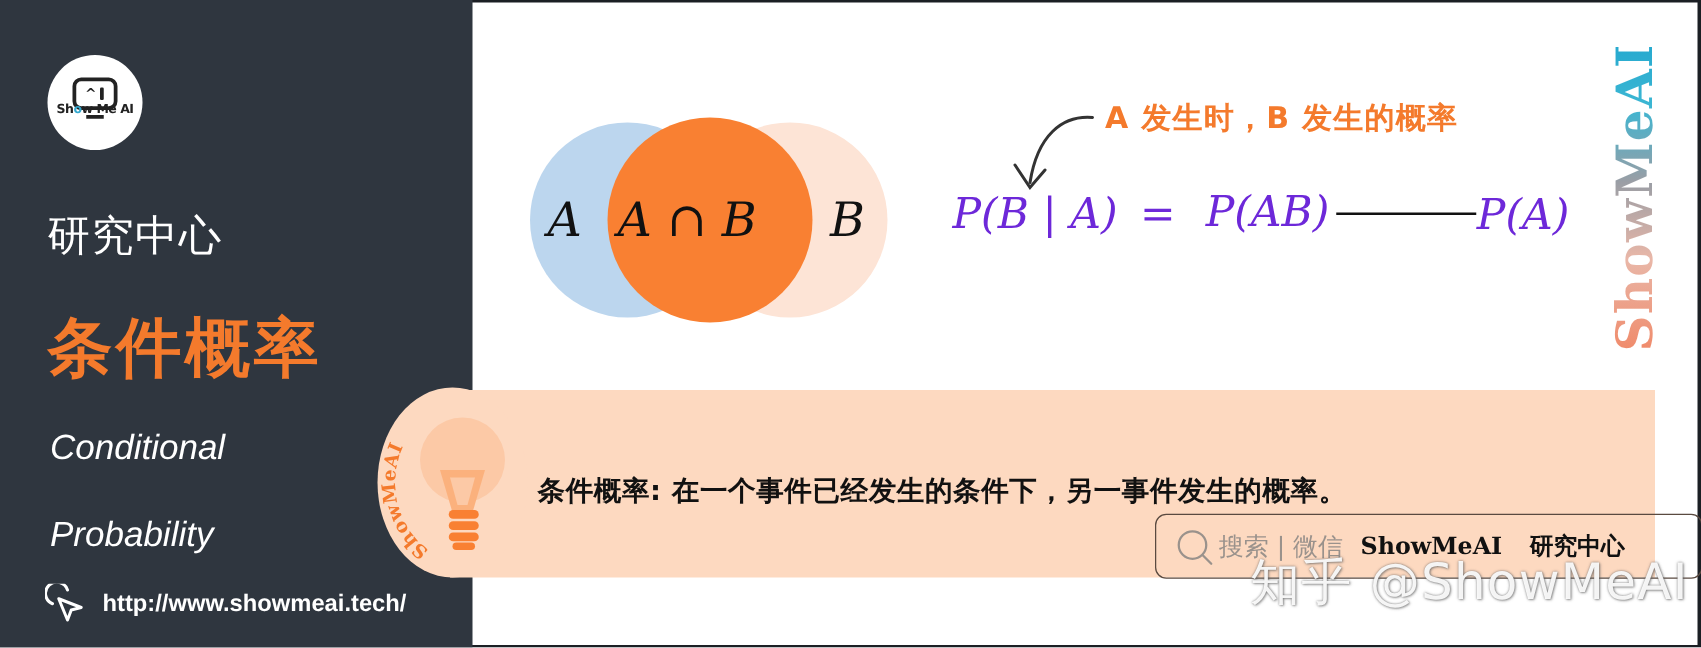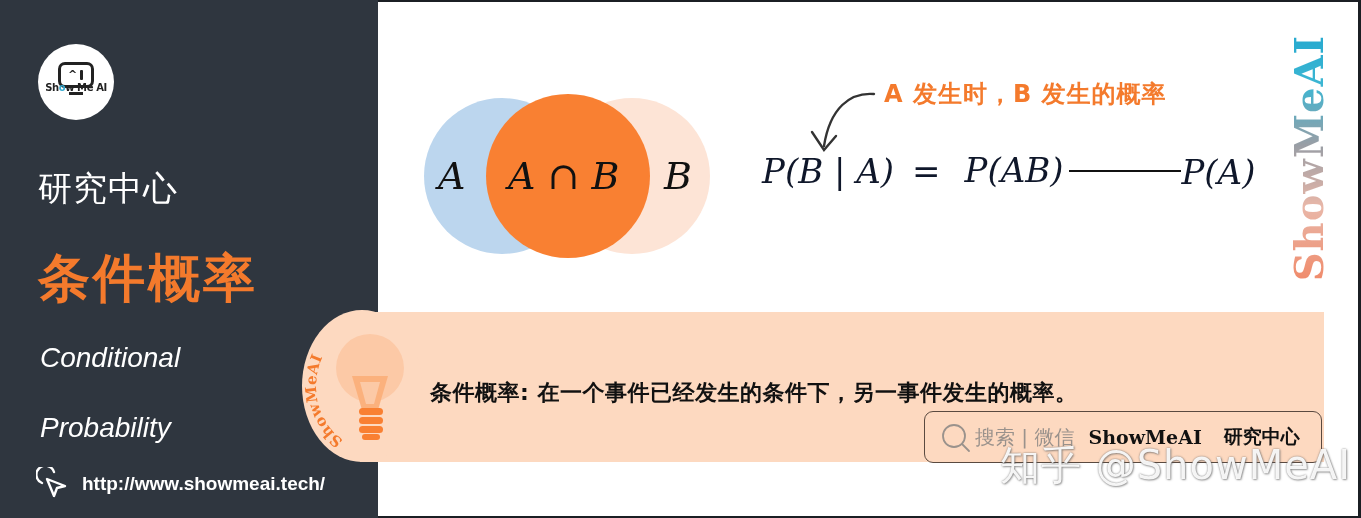--- a/index.html
+++ b/index.html
@@ -28,39 +28,39 @@
     .url { margin-left: 12px; font: bold 19px "Liberation Sans", sans-serif; color: #ffffff; }
 
     
     .venn { position: absolute; left: 420px; top: 60px; width: 300px; height: 232px; }
     .venn svg { width: 100%; height: 100%; }
     .venn-label { position: absolute; font: italic 38px "DejaVu Serif", serif; color: #111; }
 
     
     .annot { position: absolute; left: 884px; top: 78px; font: bold 24px "DejaVu Sans", sans-serif; color: #f47a2c; letter-spacing: 1px; }
     .arrow { position: absolute; left: 800px; top: 84px; width: 90px; height: 80px; }
-    .formula { position: absolute; left: 762px; top: 150px; display: flex; align-items: center; font: italic 34px "DejaVu Serif", serif; color: #0f172a; }
+    .formula { position: absolute; left: 762px; top: 150px; display: flex; align-items: center; font: italic 34px "DejaVu Serif", serif; color: #6d28d9; }
     .formula .lhs { white-space: nowrap; }
     .formula .eq { font-style: normal; margin: 0 18px; }
     .frac { display: flex; flex-direction: row; align-items: center; }
     .frac .num { padding: 0 6px 2px 6px; }
     .frac .line { width: 112px; height: 2px; background: #111; }
     .frac .den { padding-top: 2px; text-align: right; }
 
     
     .vbrand { position: absolute; left: 1290px; top: 40px; width: 36px; height: 236px; }
     .vbrand span { position: absolute; left: 50%; top: 50%; transform: translate(-50%, -50%) rotate(-90deg); white-space: nowrap; font: bold 40px "DejaVu Serif", serif; background: linear-gradient(90deg, #f08a6a 0%, #e9b7a8 30%, #9a9ea5 55%, #3bb6d3 80%, #26a9cf 100%); -webkit-background-clip: text; background-clip: text; color: transparent; letter-spacing: 1px; }
 
     
     .banner { position: absolute; left: 360px; top: 312px; width: 964px; height: 150px; background: #fdd9c0; }
     .badge { position: absolute; left: 302px; top: 310px; width: 120px; height: 152px; border-radius: 50% / 50%; background: #fdd9c0; overflow: hidden; }
     .badge svg { width: 100%; height: 100%; }
     .definition { position: absolute; left: 430px; top: 378px; font: bold 22px "DejaVu Sans", sans-serif; color: #111; letter-spacing: 0.5px; }
 
-    .search-box { position: absolute; left: 924px; top: 411px; width: 398px; height: 52px; border: 1px solid #5a4a40; border-radius: 9px; display: flex; align-items: center; padding-left: 14px; }
+    .search-box { position: absolute; left: 924px; top: 411px; width: 438px; height: 52px; border: 1px solid #5a4a40; border-radius: 9px; display: flex; align-items: center; padding-left: 14px; }
     .search-box svg { width: 32px; height: 32px; }
     .search-hint { margin-left: 4px; font: 20px "DejaVu Sans", sans-serif; color: #9a928c; }
     .search-brand { margin-left: 14px; font: bold 19px "DejaVu Serif", serif; color: #111; }
     .search-org { margin-left: 22px; font: bold 19px "DejaVu Sans", sans-serif; color: #111; text-align: center; }
 
     .watermark { position: absolute; left: 1000px; top: 438px; font: 40px "DejaVu Sans", sans-serif; color: rgba(255,255,255,0.92); text-shadow: 0 0 2px rgba(90,90,90,0.75), 1px 1px 2px rgba(90,90,90,0.5); letter-spacing: 1px; white-space: nowrap; }
   </style>
 </head>
 <body>
 
@@ -95,21 +95,21 @@
     <defs>
       <clipPath id="clipA">
           <circle cx="82" cy="116" r="78"></circle>
         </clipPath>
     </defs>
     <circle cx="82" cy="116" r="78" fill="#bcd6ee"></circle>
     <circle cx="212" cy="116" r="78" fill="#fde4d6"></circle>
     <circle cx="148" cy="116" r="82" fill="#f98032"></circle>
   </svg>
   <span class="venn-label" style="left:18px; top:94px;">A</span>
-  <span class="venn-label" style="left:88px; top:94px;">A ∩ B</span>
+  <span class="venn-label" style="left:74px; top:94px;">A ∩ B</span>
   <span class="venn-label" style="left:244px; top:94px;">B</span>
 </div>
 
 <svg class="arrow" viewBox="0 0 90 80" fill="none" stroke="#333" stroke-width="2.4" stroke-linecap="round">
   <path d="M74 10 C50 8 30 24 24 62"></path>
   <path d="M12 48 L24 66 L36 52"></path>
 </svg>
 <div class="annot">A 发生时，B 发生的概率</div>
 <div class="formula">
   <span class="lhs">P(B | A)</span>

